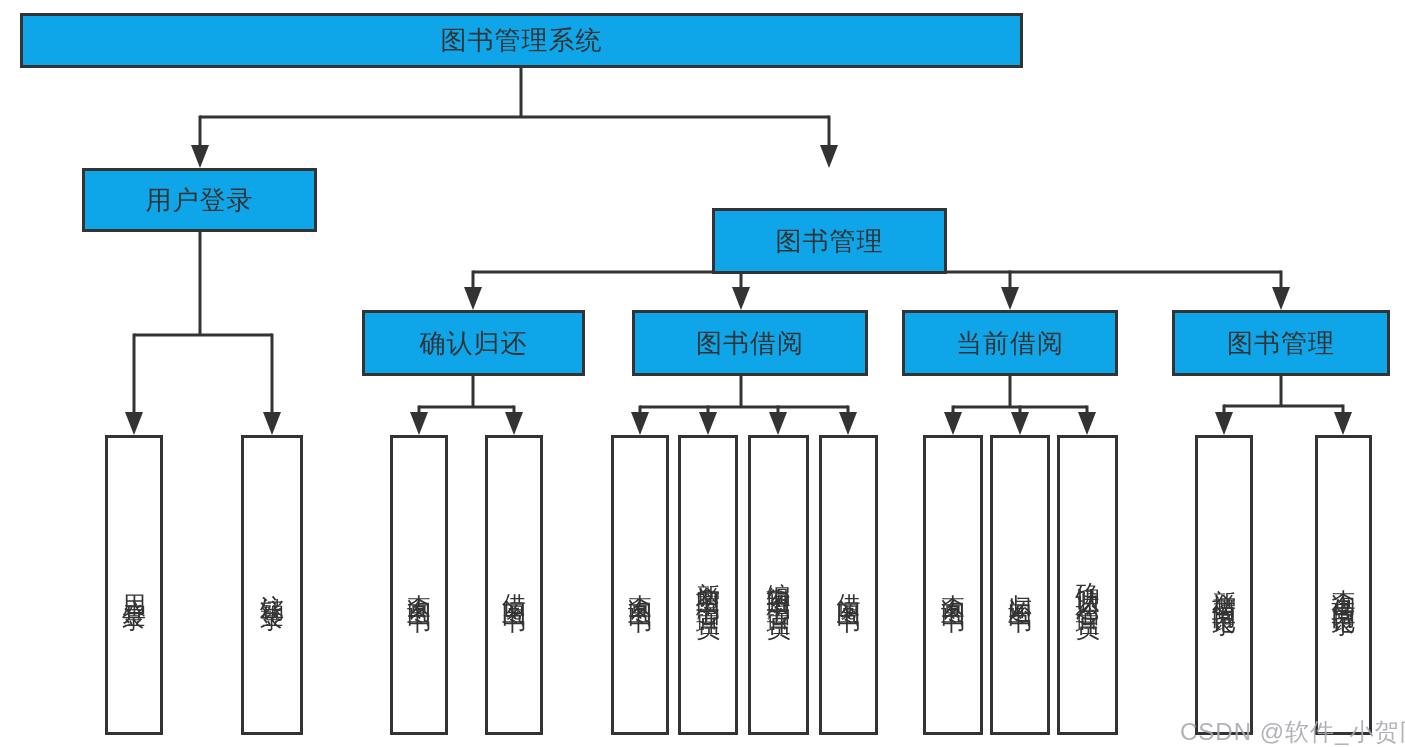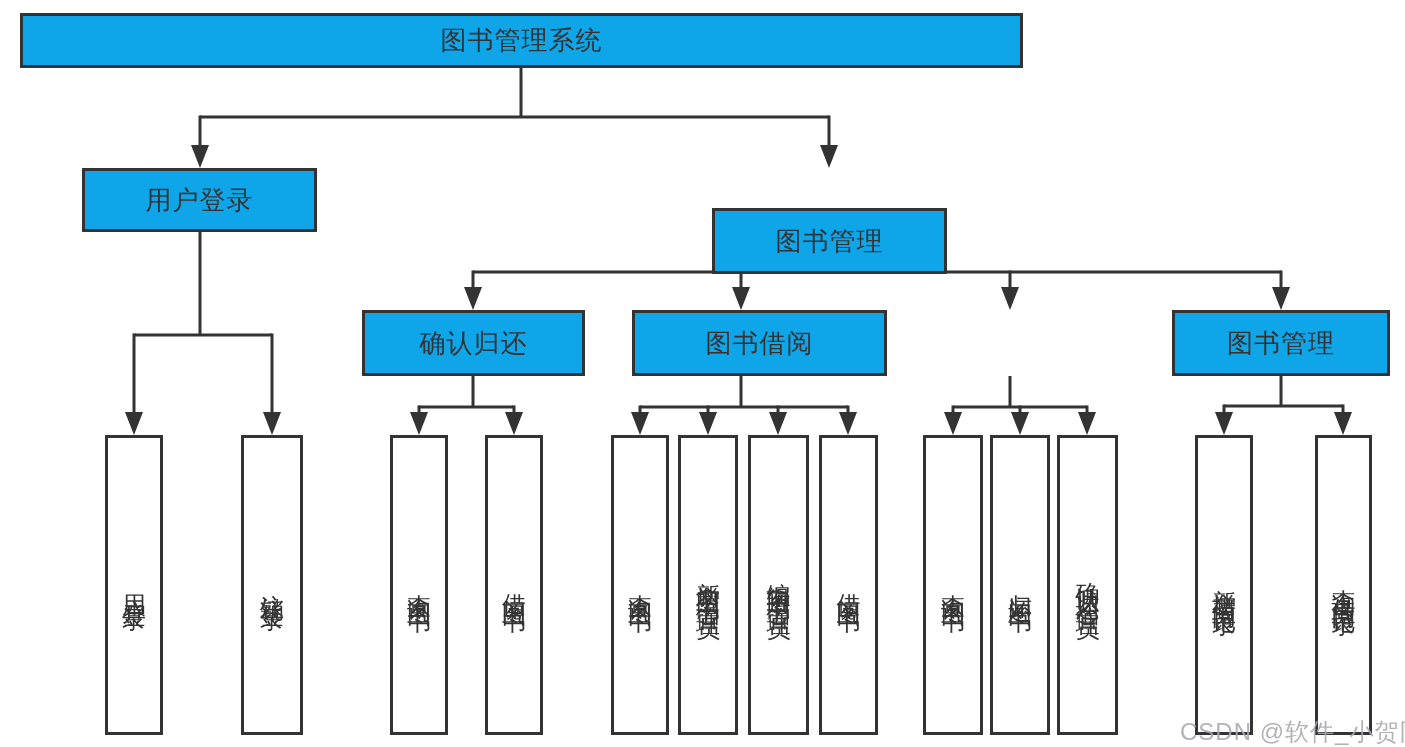--- a/index.html
+++ b/index.html
@@ -127,21 +127,22 @@
       <path d="M1343 404.5 V414" stroke="#333333" stroke-width="3" fill="none"></path>
       <polygon points="1334,412 1352,412 1343,435" fill="#333333"></polygon>
     </svg>
 
   <div class="box" style="left:20px; top:13px; width:1003px; height:55px;">图书管理系统</div>
 
   <div class="box" style="left:82px; top:168px; width:235px; height:64px;">用户登录</div>
   <div class="box" style="left:712px; top:168px; width:235px; height:66px;margin-top:40px;">图书管理</div>
 
   <div class="box" style="left:362px; top:310px; width:223px; height:66px;">确认归还</div>
-  <div class="box" style="left:632px; top:310px; width:255px; height:66px;">图书借阅</div>
+  <div class="box" style="left:632px; top:310px; width:236px; height:66px;">图书借阅</div>
+  <div class="box" style="left:902px; top:310px; width:216px; height:66px;">当前借阅</div>
   <div class="box" style="left:1172px; top:310px; width:218px; height:66px;">图书管理</div>
 
   <div class="vbox" style="left:105px; width:58px;">
     <span class="vtext">用户登录</span>
   </div>
   <div class="vbox" style="left:241px; width:62px;">
     <span class="vtext">注销登录</span>
   </div>
 
   <div class="vbox" style="left:390px; width:58px;">

